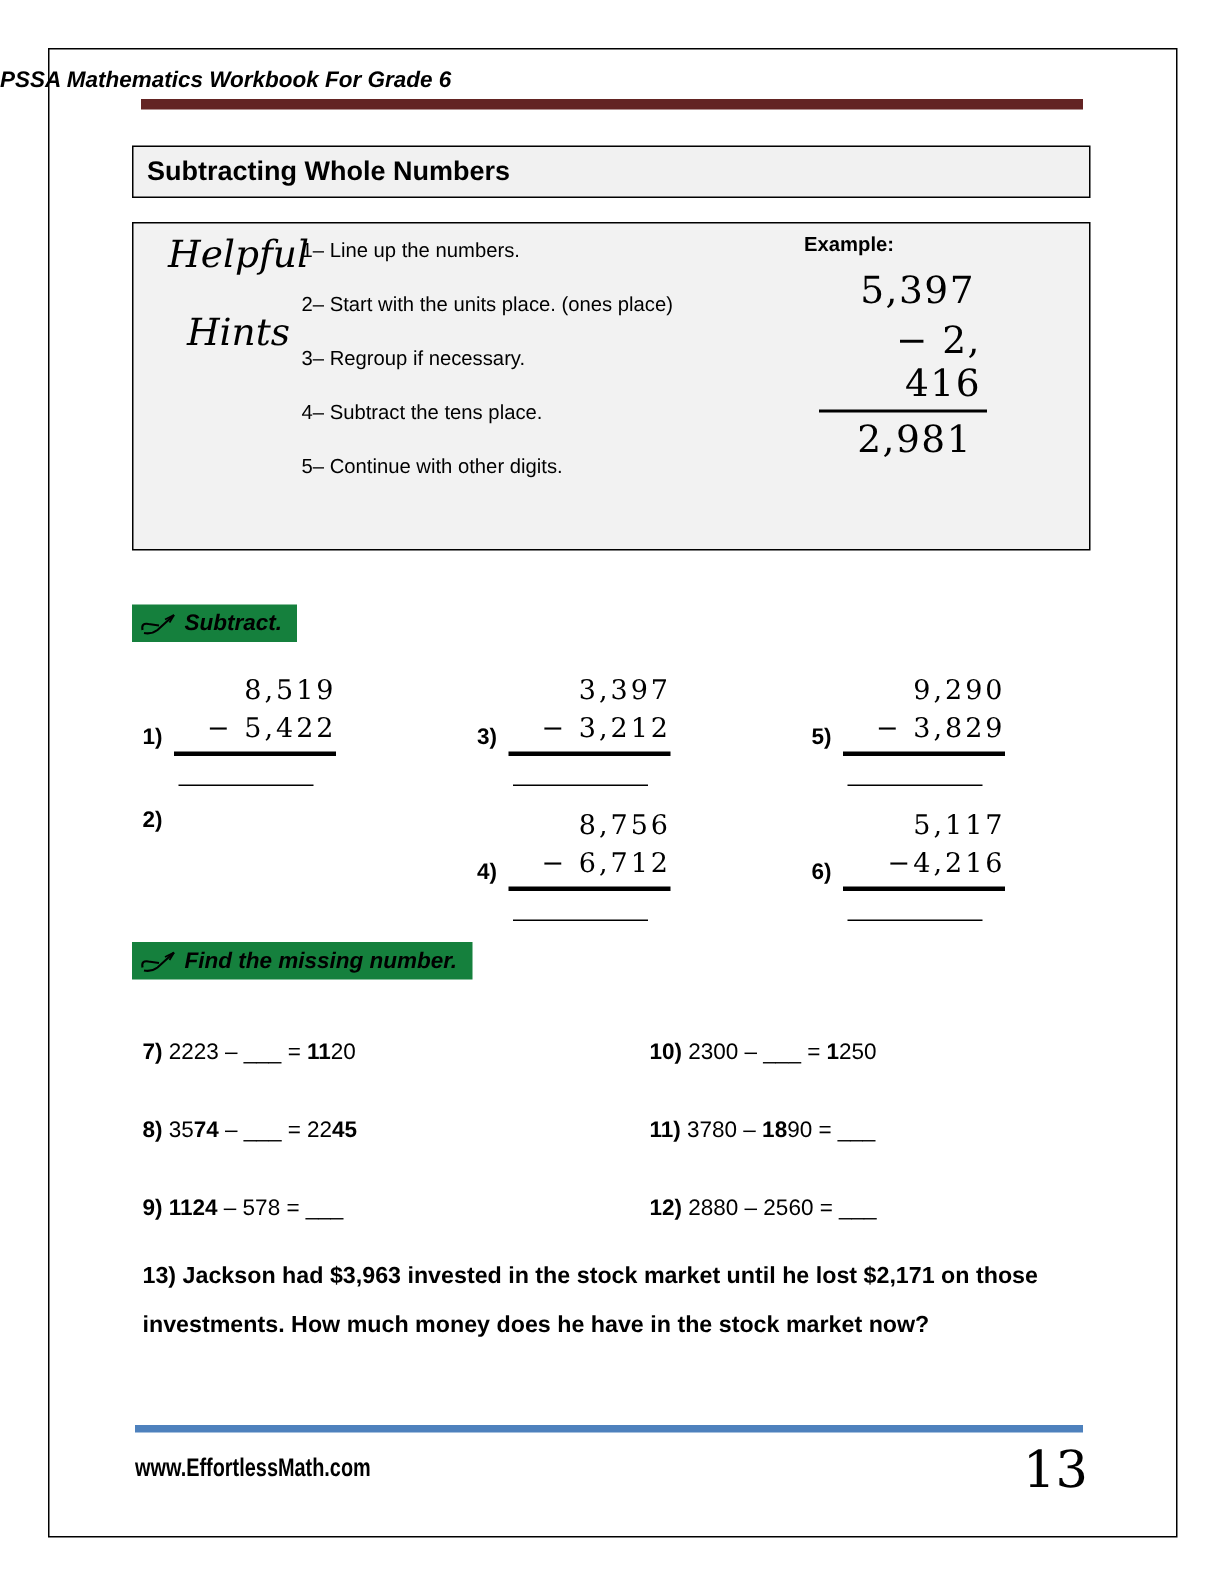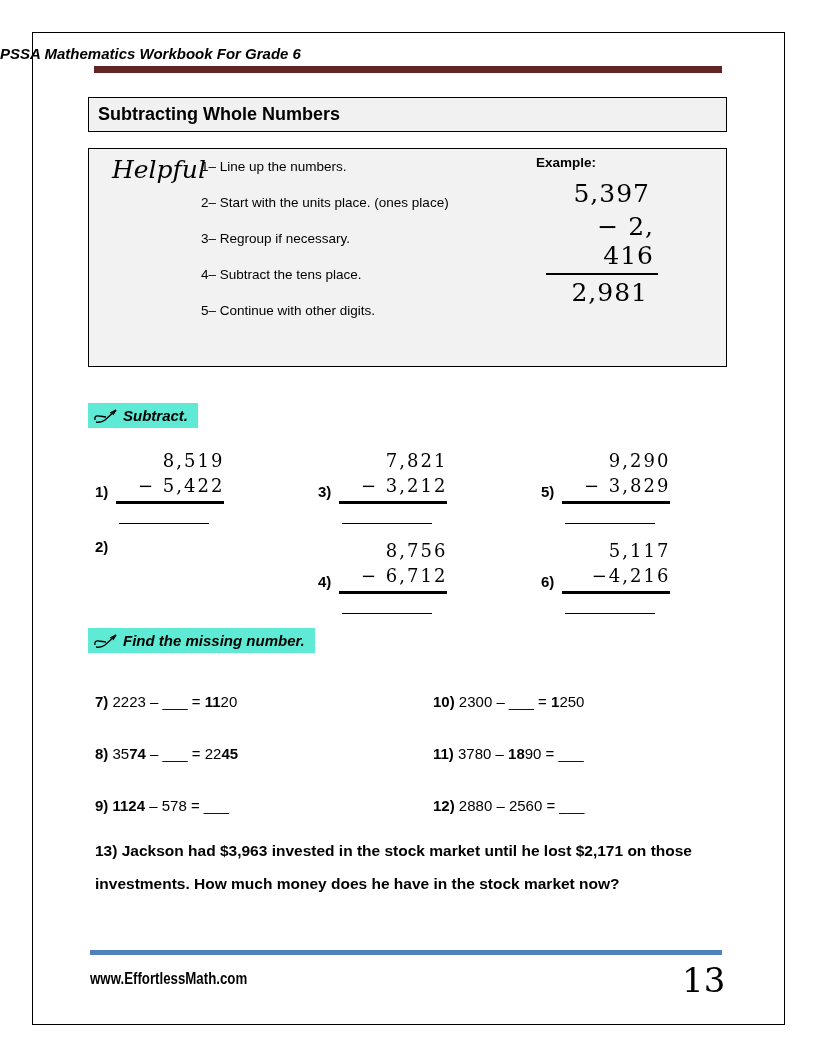--- a/index.html
+++ b/index.html
@@ -24,21 +24,21 @@
   .hint-item{font-size:13.5px;line-height:20px;}
   .hints-example{position:absolute;left:447px;top:6px;width:160px;}
   .ex-label{font-size:13.5px;font-weight:bold;}
   .ex-col{margin-top:9px;margin-left:10px;width:112px;
           font-family:"DejaVu Serif",serif;font-size:25px;letter-spacing:1px;}
   .ex-top{text-align:right;padding-right:8px;}
   .ex-sub{text-align:right;padding-right:4px;border-bottom:2px solid #000;
           padding-bottom:3px;margin-top:4px;}
   .ex-res{text-align:right;padding-right:10px;padding-top:3px;}
   
-  .pill{position:absolute;display:inline-flex;align-items:center;background:#5eead4;
+  .pill{position:absolute;display:inline-flex;align-items:center;background:#15803d;
         padding:4px 10px 4px 5px;font-size:15px;font-weight:bold;font-style:italic;}
   .pill svg{margin-right:4px;}
   .pill-subtract{left:88px;top:403px;}
   .pill-missing{left:88px;top:628px;}
   
   .prob{position:absolute;display:flex;align-items:flex-end;gap:8px;}
   .p-num{font-size:15px;font-weight:bold;padding-bottom:24px;}
   .p-col{display:flex;flex-direction:column;width:108px;}
   .p-top,.p-bot{font-family:"DejaVu Serif",serif;font-size:18px;letter-spacing:2px;
                 text-align:right;line-height:25px;}
@@ -71,20 +71,21 @@
   <div class="header-title">PSSA Mathematics Workbook For Grade 6</div>
   <div class="maroon-bar"></div>
 
   <div class="section-title-box">
     <span>Subtracting Whole Numbers</span>
   </div>
 
   <div class="hints-box">
     <div class="hints-left">
       <div>Helpful</div>
+      <div class="hl2">Hints</div>
     </div>
     <div class="hints-list" id="hints-list">
         <div class="hint-item">1– Line up the numbers.</div>
         <div class="hint-item">2– Start with the units place. (ones place)</div>
         <div class="hint-item">3– Regroup if necessary.</div>
         <div class="hint-item">4– Subtract the tens place.</div>
         <div class="hint-item">5– Continue with other digits.</div>
       </div>
     <div class="hints-example">
       <div class="ex-label">Example:</div>
@@ -113,21 +114,21 @@
           <div class="p-bot">− 5,422</div>
           <div class="p-ansline"></div>
         </div>
       </div>
       <div class="prob ppos-2">
         <span class="p-num">2)</span>
       </div>
       <div class="prob ppos-3">
         <span class="p-num">3)</span>
         <div class="p-col">
-          <div class="p-top">7,821</div>
+          <div class="p-top">3,397</div>
           <div class="p-bot">− 3,212</div>
           <div class="p-ansline"></div>
         </div>
       </div>
       <div class="prob ppos-4">
         <span class="p-num">4)</span>
         <div class="p-col">
           <div class="p-top">8,756</div>
           <div class="p-bot">− 6,712</div>
           <div class="p-ansline"></div>

